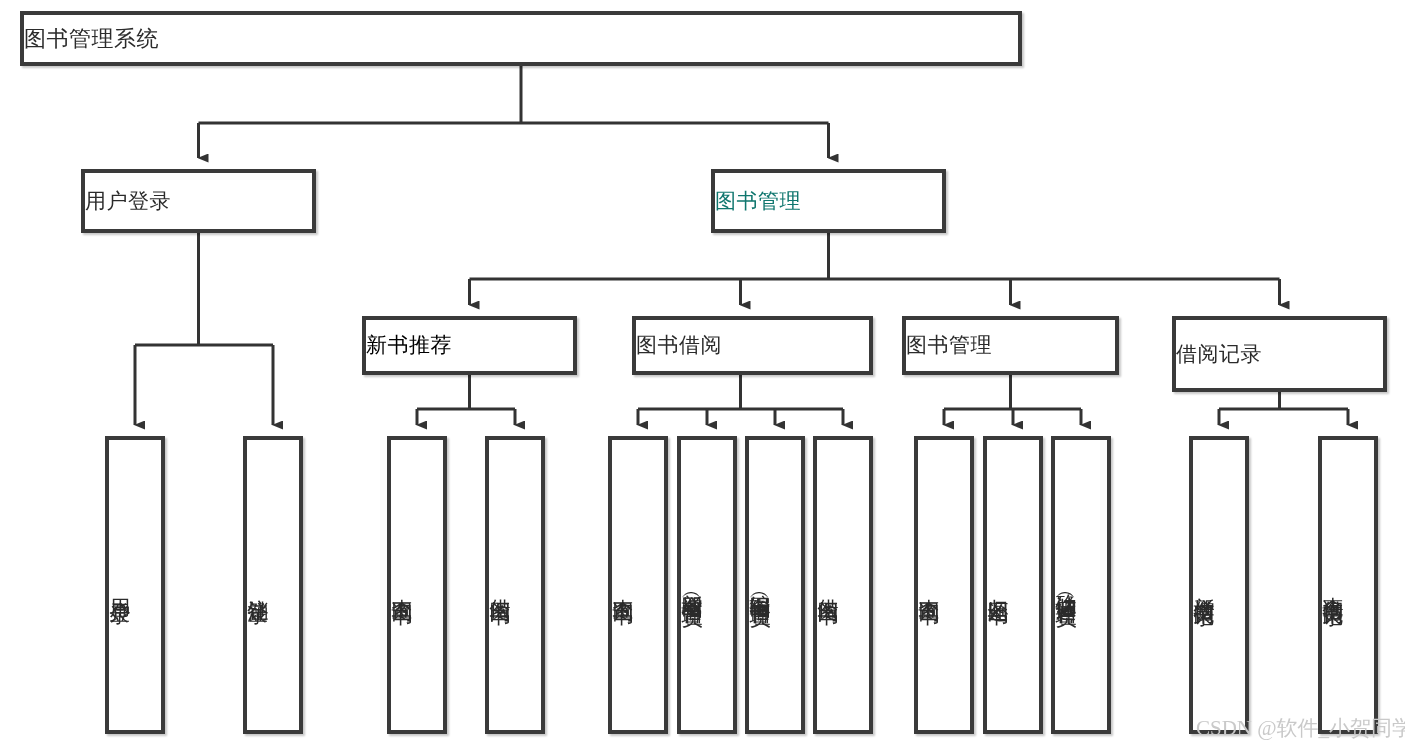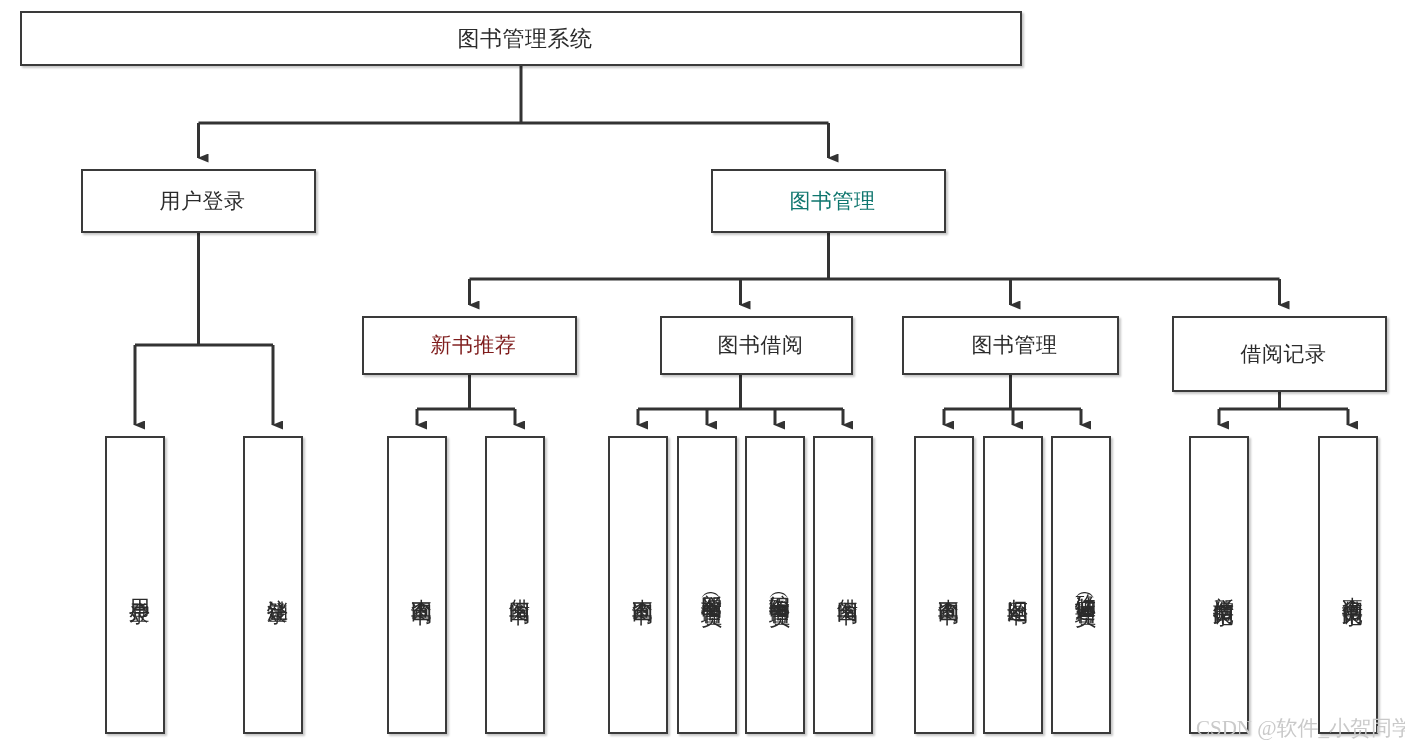--- a/index.html
+++ b/index.html
@@ -25,27 +25,26 @@
     left: 0;
     top: 0;
     width: 1405px;
     height: 747px;
     pointer-events: none;
   }
   .node {
     position: absolute;
     box-sizing: border-box;
     background: #ffffff;
-    border: 2px solid #84cc16;
+    border: 4px solid #84cc16;
     box-shadow: 2px 2px 2px rgba(0,0,0,0.22);
     display: flex;
     align-items: center;
-    justify-content: center;
+    justify-content: flex-start;
     overflow: hidden;
-    padding-left: 8px;
   }
   .node-label {
     color: #2b2b2b;
     font-family: "DejaVu Sans", "Liberation Sans", sans-serif;
     line-height: 1.18;
     letter-spacing: 0.5px;
     text-align: center;
     white-space: pre;
   }
   .node.horizontal .node-label {
@@ -121,23 +120,23 @@
       <div class="node horizontal root" style="left: 20px; top: 11px; width: 1002px; height: 55px; border-color: rgb(58, 58, 58);">
         <div class="node-label" style="color: rgb(43, 43, 43);">图书管理系统</div>
       </div>
       <div class="node horizontal" style="left: 81px; top: 169px; width: 235px; height: 64px; border-color: rgb(58, 58, 58);">
         <div class="node-label" style="color: rgb(43, 43, 43);">用户登录</div>
       </div>
       <div class="node horizontal" style="left: 711px; top: 169px; width: 235px; height: 64px; border-color: rgb(58, 58, 58);">
         <div class="node-label" style="color: #0f766e;">图书管理</div>
       </div>
       <div class="node horizontal" style="left: 362px; top: 316px; width: 215px; height: 59px; border-color: rgb(58, 58, 58);">
-        <div class="node-label" style="color: #7f1d1d;">新书推荐</div>
+        <div class="node-label" style="color: #000000;">新书推荐</div>
       </div>
-      <div class="node horizontal" style="left: 632px; top: 316px; width: 193px; height: 59px; border-color: rgb(58, 58, 58); margin-left: 28px;">
+      <div class="node horizontal" style="left: 632px; top: 316px; width: 241px; height: 59px; border-color: rgb(58, 58, 58);">
         <div class="node-label" style="color: rgb(43, 43, 43);">图书借阅</div>
       </div>
       <div class="node horizontal" style="left: 902px; top: 316px; width: 217px; height: 59px; border-color: rgb(58, 58, 58);">
         <div class="node-label" style="color: rgb(43, 43, 43);">图书管理</div>
       </div>
       <div class="node horizontal" style="left: 1172px; top: 316px; width: 215px; height: 76px; border-color: rgb(58, 58, 58);">
         <div class="node-label" style="color: rgb(43, 43, 43);">借阅记录</div>
       </div>
       <div class="node vertical" style="left: 105px; top: 436px; width: 60px; height: 298px; border-color: rgb(58, 58, 58);">
         <div class="node-label" style="color: rgb(43, 43, 43);">用户登录</div>

